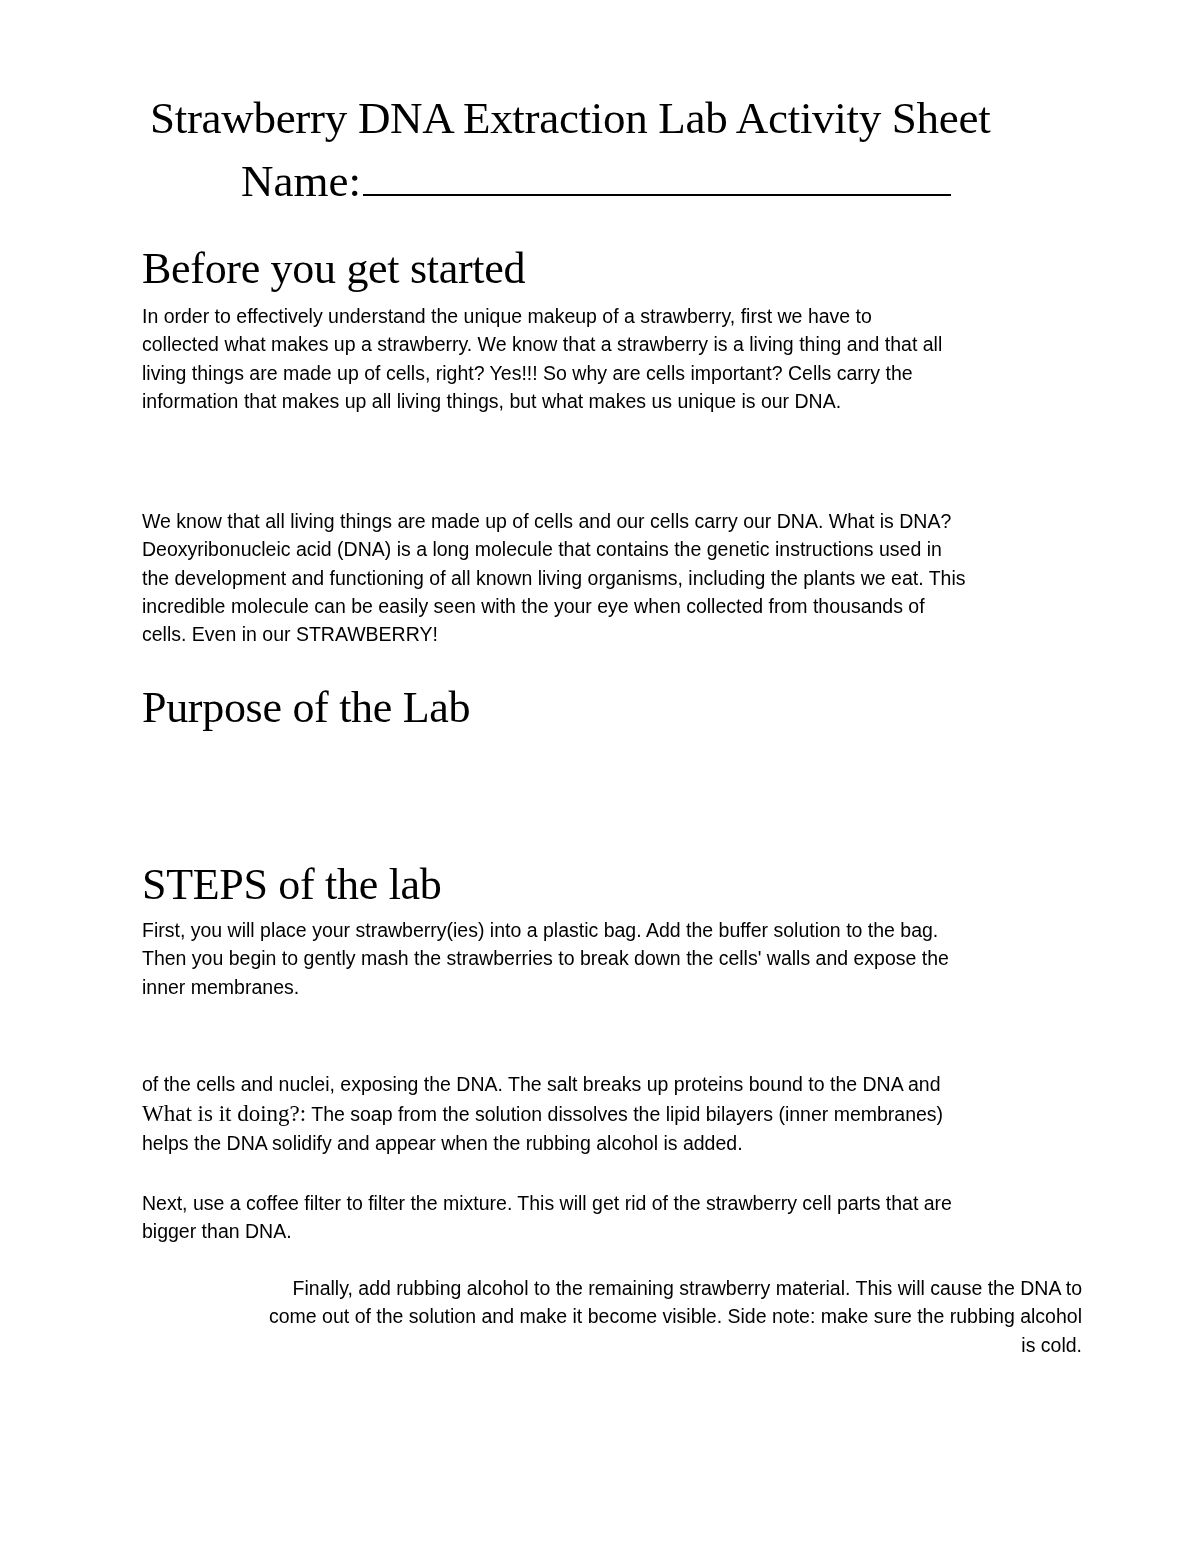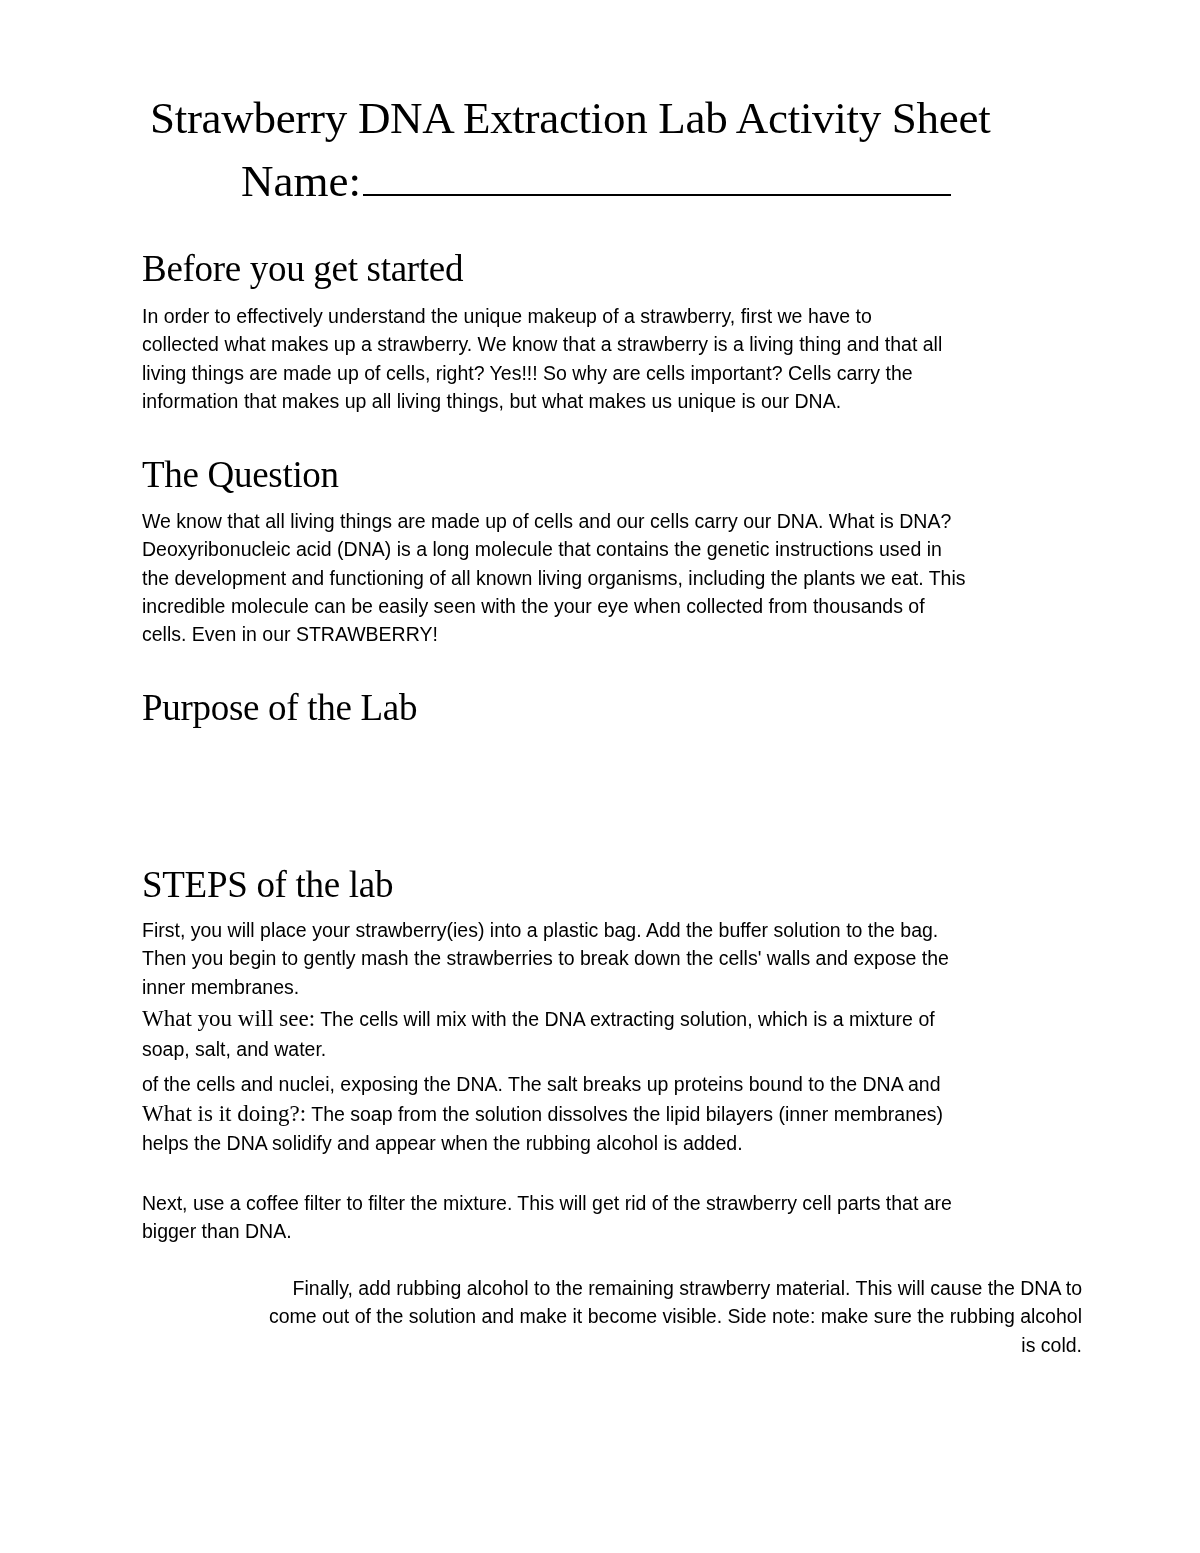--- a/index.html
+++ b/index.html
@@ -3,21 +3,21 @@
   <meta charset="utf-8">
   <style>
     html, body { margin: 0; padding: 0; background: #ffffff; }
     body { width: 1200px; height: 1553px; position: relative; overflow: hidden; color: #000; }
     .page { position: absolute; left: 0; top: 0; width: 1200px; height: 1553px; background: #fff; margin-top: 16px; }
     .serif { font-family: "Liberation Serif", "DejaVu Serif", serif; }
     .sans { font-family: "Liberation Sans", "DejaVu Sans", sans-serif; }
     .title { position: absolute; left: 150px; top: 76px; font-size: 45px; line-height: 52px; white-space: nowrap; letter-spacing: -0.3px; }
     .name-row { position: absolute; left: 241px; top: 138px; font-size: 45px; line-height: 52px; white-space: nowrap; }
     .name-line { display: inline-block; width: 588px; border-bottom: 2px solid #000; height: 40px; vertical-align: baseline; margin-left: 2px; }
-    .heading { position: absolute; left: 142px; font-size: 37px; line-height: 52px; white-space: nowrap; letter-spacing: -0.3px; }
+    .heading { position: absolute; left: 142px; font-size: 44px; line-height: 52px; white-space: nowrap; letter-spacing: -0.3px; }
     .para { position: absolute; left: 142px; width: 940px; font-size: 19.5px; line-height: 28.3px; }
     .para .ln { display: block; white-space: nowrap; }
     .lead { font-family: "Liberation Serif", "DejaVu Serif", serif; font-size: 23px; }
   </style>
 </head>
 <body>
 
 <div class="page">
 
   <div class="title serif">Strawberry DNA Extraction Lab Activity Sheet</div>
@@ -27,42 +27,37 @@
   </div>
 
   <div class="heading serif" style="top:227px;">Before you get started</div>
   <div class="para sans" style="top:286px;">
     <span class="ln">In order to effectively understand the unique makeup of a strawberry, first we have to</span>
     <span class="ln">collected what makes up a strawberry.  We know that a strawberry is a living thing and that all</span>
     <span class="ln">living things are made up of cells, right? Yes!!! So why are cells important? Cells carry the</span>
     <span class="ln">information that makes up all living things, but what makes us unique is our DNA.</span>
   </div>
 
-  <div class="heading serif" style="top:433px;">The Question</div>
   <div class="para sans" style="top:491px;">
     <span class="ln">We know that all living things are made up of cells and our cells carry our DNA. What is DNA?</span>
     <span class="ln">Deoxyribonucleic acid (DNA) is a long molecule that contains the genetic instructions used in</span>
     <span class="ln">the development and functioning of all known living organisms, including the plants we eat. This</span>
     <span class="ln">incredible molecule can be easily seen with the your eye when collected from thousands of</span>
     <span class="ln">cells. Even in our STRAWBERRY!</span>
   </div>
 
   <div class="heading serif" style="top:666px;">Purpose of the Lab</div>
 
   <div class="heading serif" style="top:843px;">STEPS of the lab</div>
   <div class="para sans" style="top:900px;">
     <span class="ln">First, you will place your strawberry(ies) into a plastic bag. Add the buffer solution to the bag.</span>
     <span class="ln">Then you begin to gently mash the strawberries to break down the cells' walls and expose the</span>
     <span class="ln">inner membranes.</span>
   </div>
 
-  <div class="para sans" style="top:988px; line-height:30px;">
-    <span class="ln"><span class="lead">What you will see:</span><span> The cells will mix with the DNA extracting solution, which is a mixture of</span></span>
-    <span class="ln">soap, salt, and water.</span>
-  </div>
 
   <div class="para sans" style="top:1054px; line-height:29px;">
     <span class="ln">of the cells and nuclei, exposing the DNA. The salt breaks up proteins bound to the DNA and</span>
     <span class="ln"><span class="lead">What is it doing?:</span><span> The soap from the solution dissolves the lipid bilayers (inner membranes)</span></span>
     <span class="ln">helps the DNA solidify and appear when the rubbing alcohol is added.</span>
   </div>
 
   <div class="para sans" style="top:1173px;">
     <span class="ln">Next, use a coffee filter to filter the mixture. This will get rid of the strawberry cell parts that are</span>
     <span class="ln">bigger than DNA.</span>

